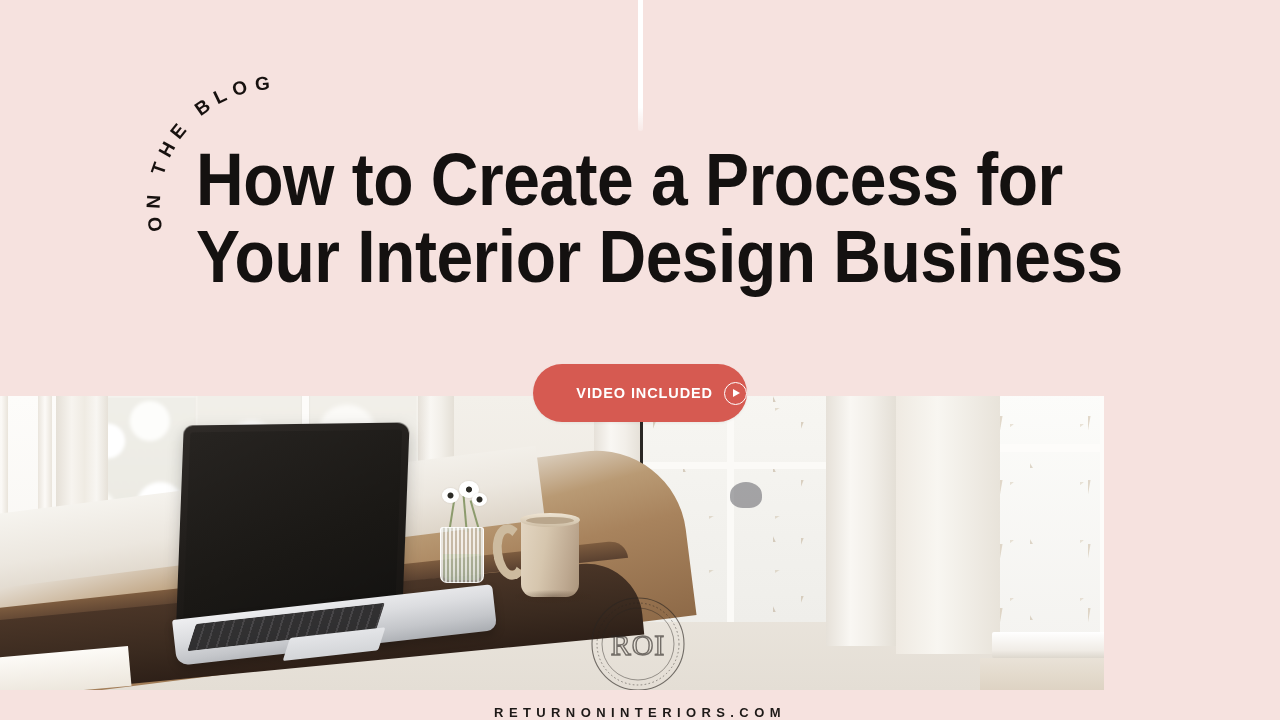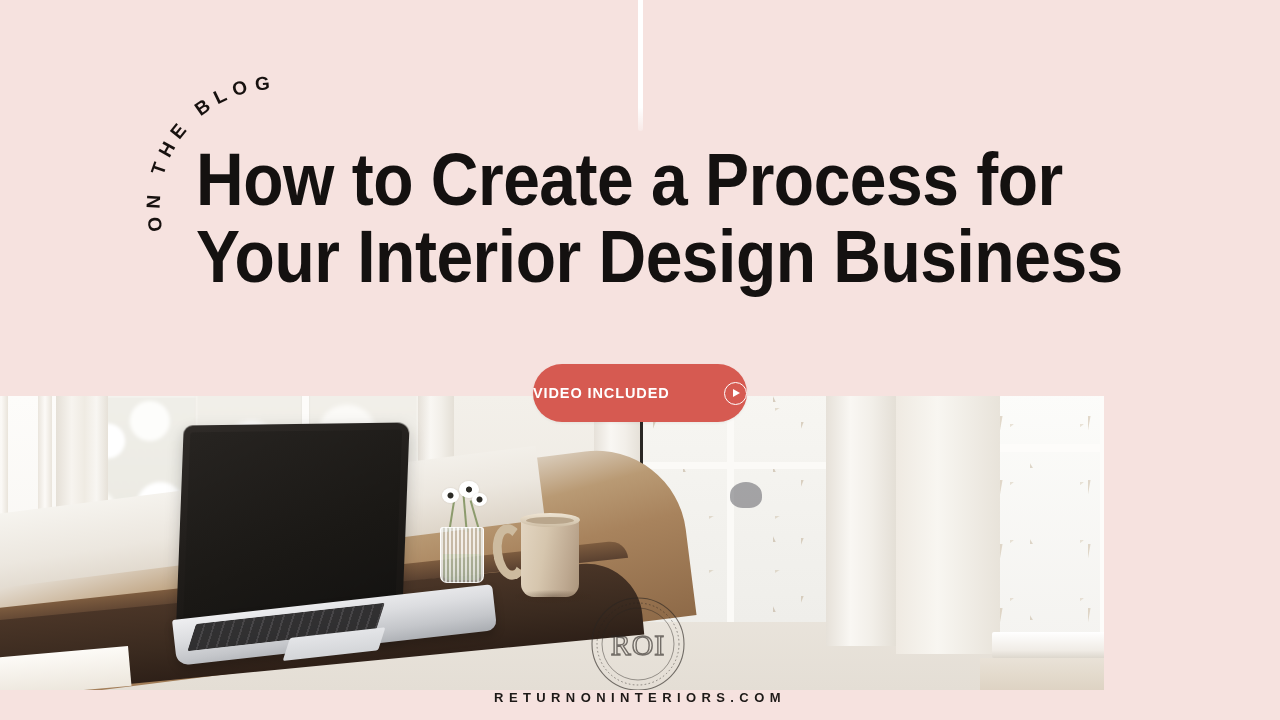--- a/index.html
+++ b/index.html
@@ -64,21 +64,21 @@
   }
   .headline .l2 { display:block; margin-top:3px; }
 
   
   .video-pill {
     position:absolute;
     left:533px; top:364px;
     width:214px; height:58px;
     background:#d65a51;
     border-radius:29px;
-    display:flex; align-items:center; justify-content:space-between;
+    display:flex; align-items:center; justify-content:flex-end;
     gap:11px;
     z-index:12;
     cursor:pointer;
     box-shadow:0 1px 3px rgba(0,0,0,0.06);
   }
   .video-pill .label {
     color:#ffffff;
     font-size:14.5px;
     font-weight:700;
     letter-spacing:0.9px;
@@ -406,21 +406,21 @@
     fill:none;
     stroke:#2b2622;
     stroke-width:1.4;
   }
 
   
   .footer {
     position:absolute; left:0; top:690px;
     width:1280px; height:30px;
     background:#f6e2df;
-    display:flex; align-items:flex-start; justify-content:center;
+    display:flex; align-items:flex-end; justify-content:center;
   }
   .footer .url {
     font-size:13px;
     font-weight:700;
     letter-spacing:5.4px;
     color:#1d1917;
     white-space:nowrap;
   }
 </style>
 </head>

